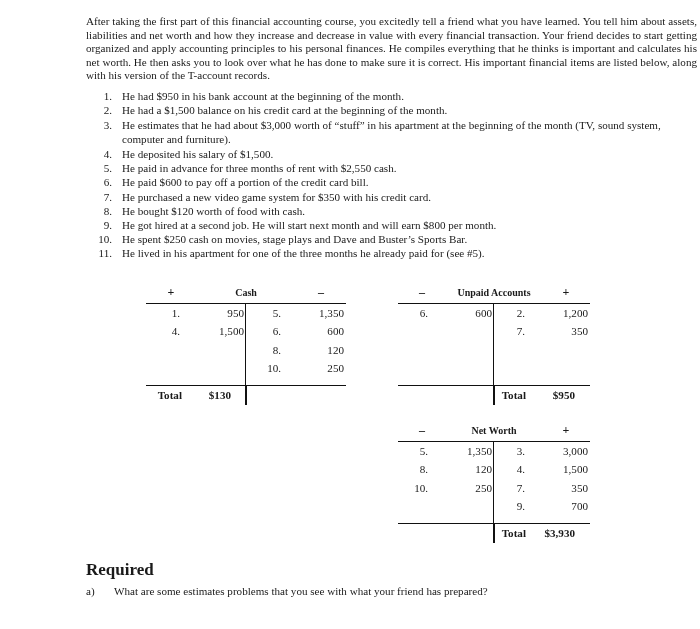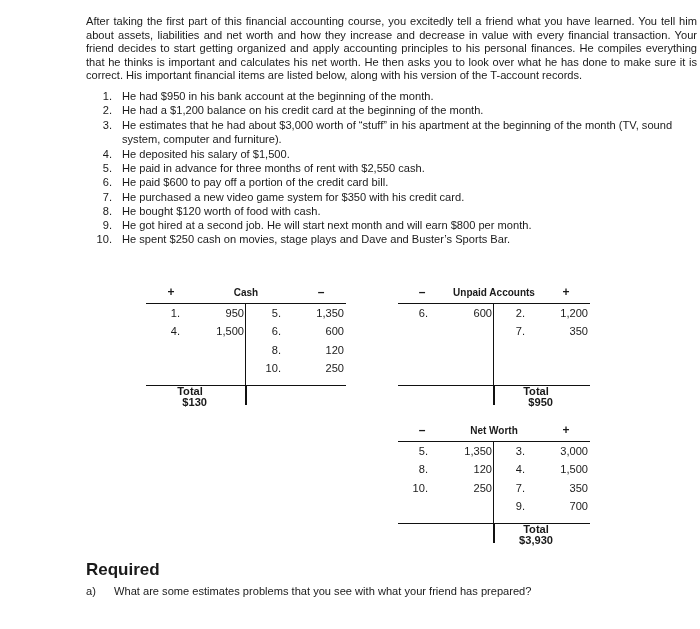--- a/index.html
+++ b/index.html
@@ -16,20 +16,21 @@
     overflow: hidden;
     position: relative;
   }
 
   .page {
     position: absolute;
     left: 0; top: 0;
     width: 700px;
     height: 629px;
     padding: 4px 0 0 0;
+    font-family: Liberation Serif, serif;
   }
 
   
   .intro {
     position: absolute;
     left: 86px;
     top: 4px;
     width: 611px;
     font-size: 11.1px;
     line-height: 13.6px;
@@ -118,21 +119,20 @@
     border-top: 1.6px solid #111;
     display: flex;
     position: relative;
   }
   .ta-foot .ta-col.left { border-right: none; }
   .ta-total-row {
     display: flex;
     height: 19px;
     align-items: center;
     font-weight: bold;
-    flex-direction: column;
   }
   .ta-total-label {
     flex: 1;
     text-align: right;
     padding-right: 12px;
   }
   .ta-total-amt {
     width: 52px;
     text-align: right;
     padding-right: 15px;
@@ -173,21 +173,21 @@
 
   <p class="intro">After taking the first part of this financial accounting course, you excitedly tell a friend what you have learned. You tell him about assets, liabilities and net worth and how they increase and decrease in value with every financial transaction. Your friend decides to start getting organized and apply accounting principles to his personal finances. He compiles everything that he thinks is important and calculates his net worth. He then asks you to look over what he has done to make sure it is correct. His important financial items are listed below, along with his version of the T-account records.</p>
 
   <div class="facts">
     <div class="fact">
       <span class="fact-num">1.</span>
       <span class="fact-txt">He had $950 in his bank account at the beginning of the month.</span>
     </div>
     <div class="fact tall">
       <span class="fact-num">2.</span>
-      <span class="fact-txt">He had a $1,200 balance on his credit card at the beginning of the month.</span>
+      <span class="fact-txt">He had a $1,500 balance on his credit card at the beginning of the month.</span>
     </div>
     <div class="fact tall">
       <span class="fact-num">3.</span>
       <span class="fact-txt">He estimates that he had about $3,000 worth of “stuff” in his apartment at the beginning of the month (TV, sound system, computer and furniture).</span>
     </div>
     <div class="fact">
       <span class="fact-num">4.</span>
       <span class="fact-txt">He deposited his salary of $1,500.</span>
     </div>
     <div class="fact">
@@ -206,20 +206,24 @@
       <span class="fact-num">8.</span>
       <span class="fact-txt">He bought $120 worth of food with cash.</span>
     </div>
     <div class="fact">
       <span class="fact-num">9.</span>
       <span class="fact-txt">He got hired at a second job. He will start next month and will earn $800 per month.</span>
     </div>
     <div class="fact">
       <span class="fact-num">10.</span>
       <span class="fact-txt">He spent $250 cash on movies, stage plays and Dave and Buster’s Sports Bar.</span>
+    </div>
+    <div class="fact">
+      <span class="fact-num">11.</span>
+      <span class="fact-txt">He lived in his apartment for one of the three months he already paid for (see #5).</span>
     </div>
   </div>
 
   <div class="taccount" id="ta-cash" style="left:146px; top:287px; width:200px;">
     <div class="ta-head">
       <div class="ta-sign">+</div>
       <div class="ta-title">Cash</div>
       <div class="ta-sign">–</div>
     </div>
     <div class="ta-body" style="height:82px;">

